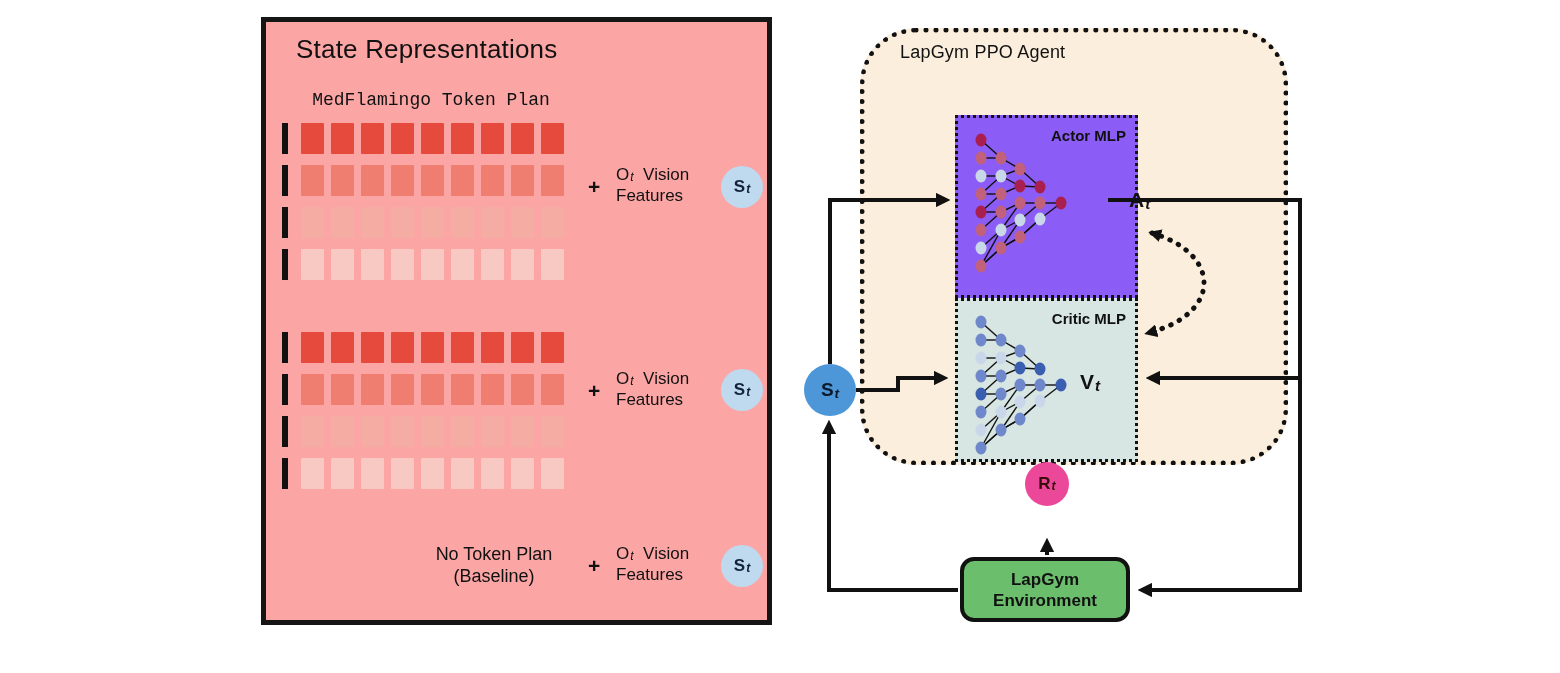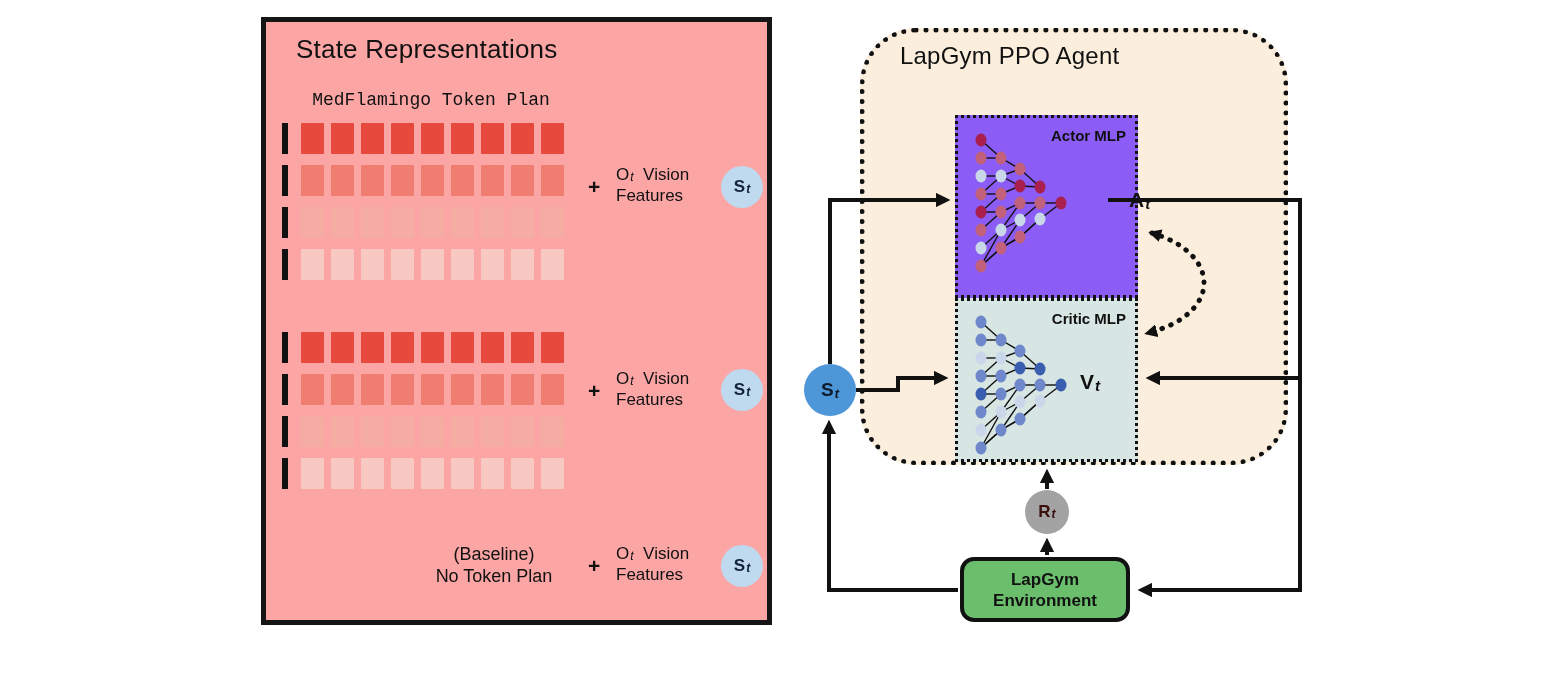--- a/index.html
+++ b/index.html
@@ -24,21 +24,21 @@
   .sub{font-style:italic;font-size:.72em;position:relative;top:.12em;margin-left:1px;}
   .circle{position:absolute;border-radius:50%;display:flex;align-items:center;
     justify-content:center;}
   .s-small{width:42px;height:42px;font-size:17px;font-weight:bold;color:#11223a;}
   .s-big{width:52px;height:52px;font-size:19px;font-weight:bold;color:#0d1b2e;z-index:6;}
   .r-circle{width:44px;height:44px;font-size:17px;font-weight:bold;color:#3a0d0d;z-index:6;}
 
   
   .agent-box{position:absolute;left:860px;top:28px;width:428px;height:437px;
     border:5px dotted #111;border-radius:56px;box-sizing:border-box;}
-  .agent-title{position:absolute;left:900px;top:42px;font-size:24px;letter-spacing:.2px;z-index:2;}
+  .agent-title{position:absolute;left:900px;top:42px;font-size:18px;letter-spacing:.2px;z-index:2;}
   .mlp-box{position:absolute;width:183px;box-sizing:border-box;
     border:3px dotted #111;z-index:2;}
   .mlp-label{position:absolute;right:9px;top:9px;font-size:15px;font-weight:bold;}
   .mlp-net{position:absolute;left:0;top:0;}
   .out-label{position:absolute;font-size:21px;font-weight:bold;z-index:3;}
   .td-label{position:absolute;left:1163px;top:307px;width:155px;text-align:center;
     font-style:italic;font-size:20px;line-height:26px;z-index:2;}
   .env-box{position:absolute;left:960px;top:557px;width:170px;height:65px;
     box-sizing:border-box;border:4px solid #111;border-radius:14px;
     display:flex;flex-direction:column;align-items:center;justify-content:center;
@@ -150,22 +150,22 @@
           <span class="token" style="background: rgb(248, 201, 195);"></span>
           <span class="token" style="background: rgb(248, 201, 195);"></span>
           <span class="token" style="background: rgb(248, 201, 195);"></span>
           <span class="token" style="background: rgb(248, 201, 195);"></span>
           <span class="token" style="background: rgb(248, 201, 195);"></span>
           <span class="token" style="background: rgb(248, 201, 195);"></span>
         </div>
       </div>
 
     <div class="baseline-label" style="top:521px;">
+      <div>No Token Plan</div>
       <div>(Baseline)</div>
-      <div>No Token Plan</div>
     </div>
   </div>
 
   <div class="plus" style="left:588px;top:175px;">+</div>
   <div class="vision-label" style="left:616px;top:165px;">
     <div><span>O</span><span class="sub">t</span>&nbsp; <span>Vision</span></div>
     <div>Features</div>
   </div>
   <div class="circle s-small state-light" style="left: 721px; top: 166px; background: rgb(191, 217, 238);">
     <span><span>S</span><span class="sub">t</span></span>
@@ -313,21 +313,21 @@
       </svg>
   </div>
   <div class="out-label" style="left:1080px;top:370px;">
     <span>V</span><span class="sub">t</span>
   </div>
 
 
   <div class="circle s-big state-strong" style="left: 804px; top: 364px; background: rgb(77, 151, 216);">
     <span><span>S</span><span class="sub">t</span></span>
   </div>
-  <div class="circle r-circle reward-fill" style="left: 1025px; top: 490px; background: #a3a3a3;">
+  <div class="circle r-circle reward-fill" style="left: 1025px; top: 462px; background: #ec4899;">
     <span><span>R</span><span class="sub">t</span></span>
   </div>
 
   <div class="env-box env-fill" style="background: rgb(107, 190, 108);">
     <div>LapGym</div>
     <div>Environment</div>
   </div>
 
   <svg id="arrows" width="1560" height="673">
     <defs>

